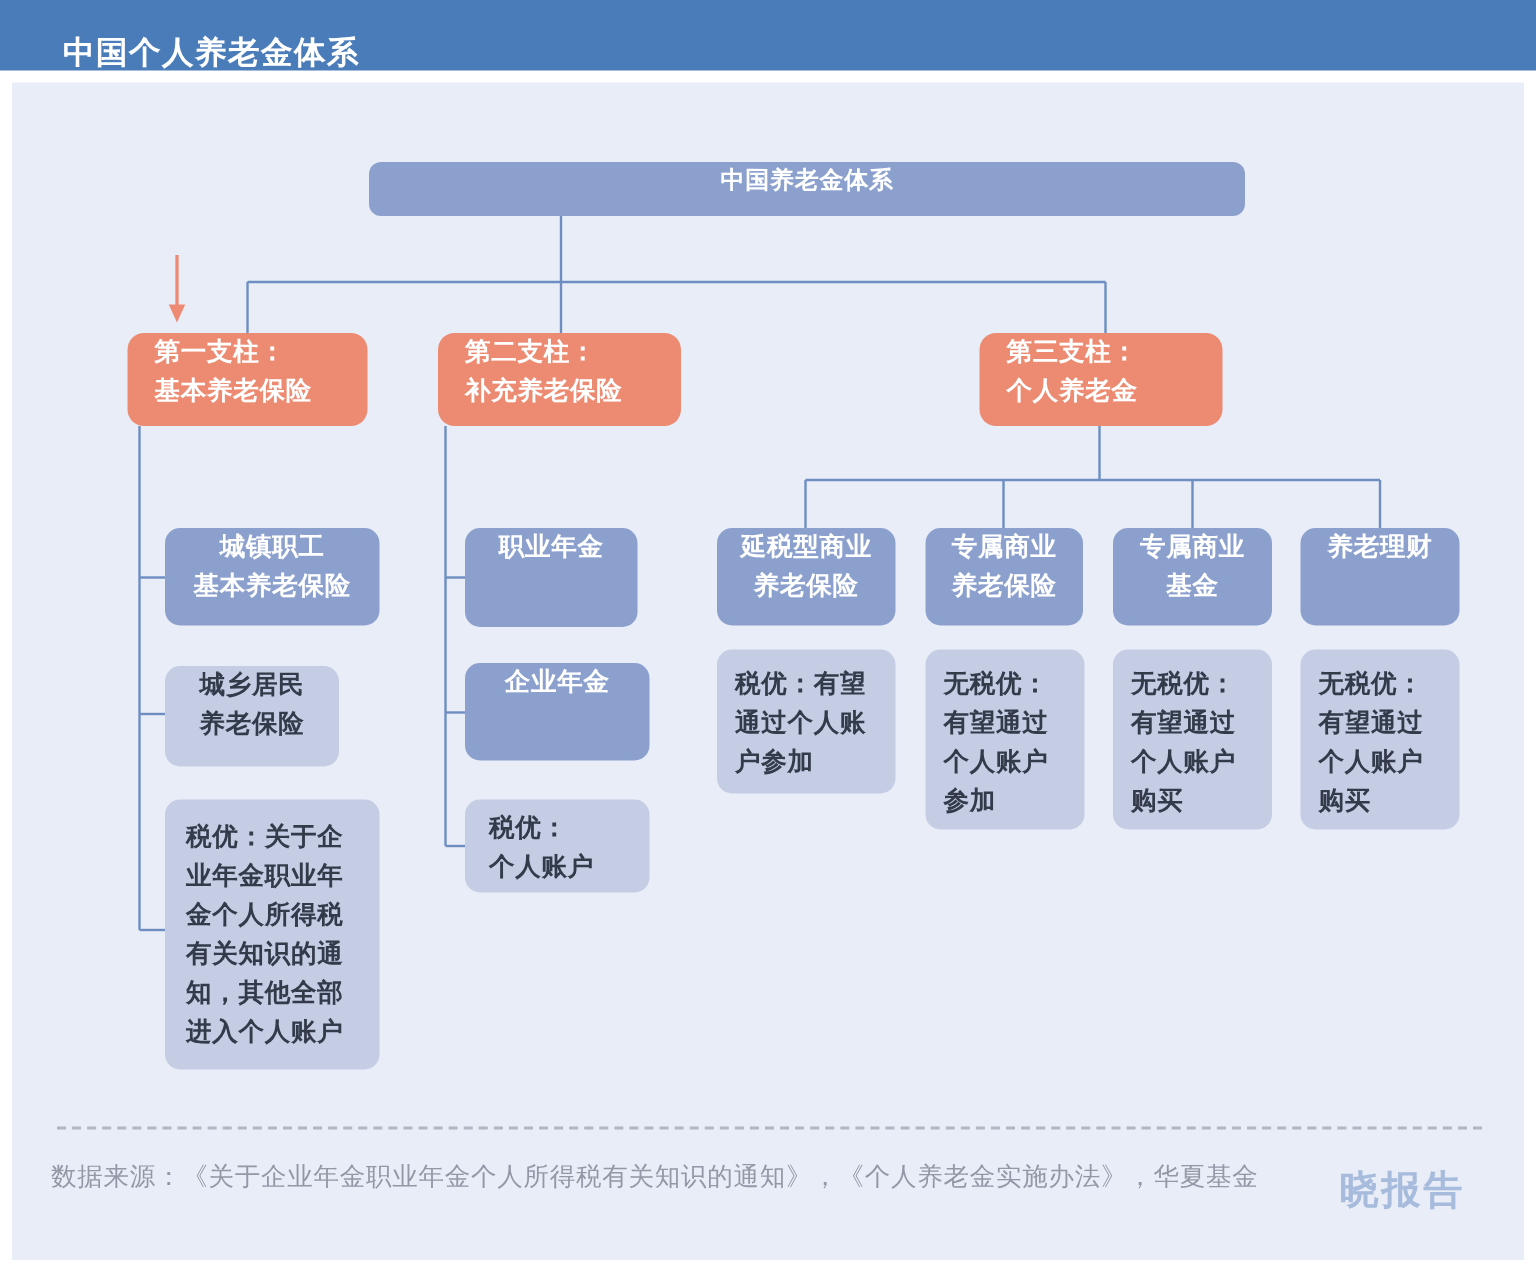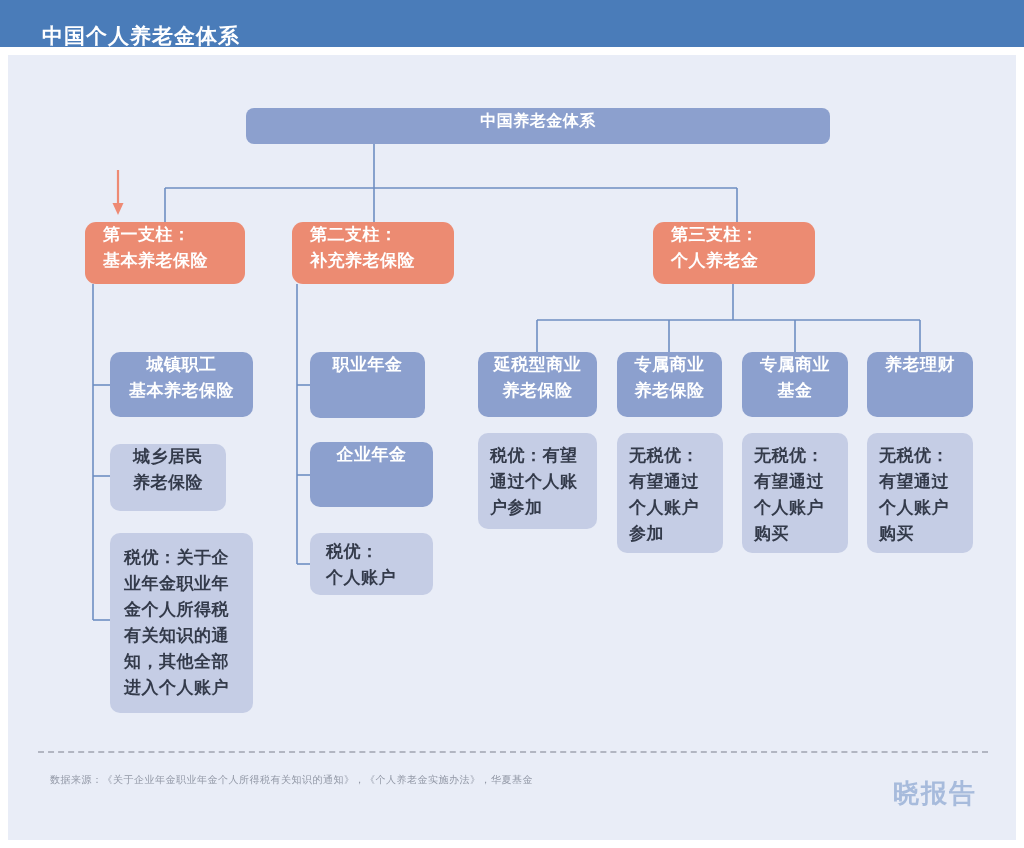--- a/index.html
+++ b/index.html
@@ -21,21 +21,21 @@
   .light{background:var(--node-light,#c5cde5);color:var(--dark-text,#333a4a);}
   .tl{justify-content:flex-start;align-items:flex-start;text-align:left;}
   .p1tax{padding:12px 14px;}
   .p2tax{justify-content:flex-start;text-align:left;padding:6px 16px;}
   .p3note{padding:10px 12px;}
 
   .annotation{position:absolute;left:58px;top:116px;width:128px;text-align:center;color:var(--annotation-color,#ee8a74);
               font-size:16.5px;font-weight:bold;line-height:25px;white-space:pre-line;}
 
   .dashline{position:absolute;left:38px;top:751px;width:950px;border-top:2px dashed #b2b6c2;}
-  .source{position:absolute;left:50px;top:773px;font-size:10px;color:var(--footer-text,#9298a6);letter-spacing:0.5px;}
+  .source{position:absolute;left:34px;top:773px;font-size:17px;color:var(--footer-text,#9298a6);letter-spacing:0.5px;}
   .logo{position:absolute;left:893px;top:776px;font-size:26px;font-weight:bold;color:var(--logo-color,#a7bbdc);letter-spacing:2px;}
 </style>
 </head>
 <body>
 
 <div class="page">
 
   <header class="topbar">
     <h1>中国个人养老金体系</h1>
   </header>

